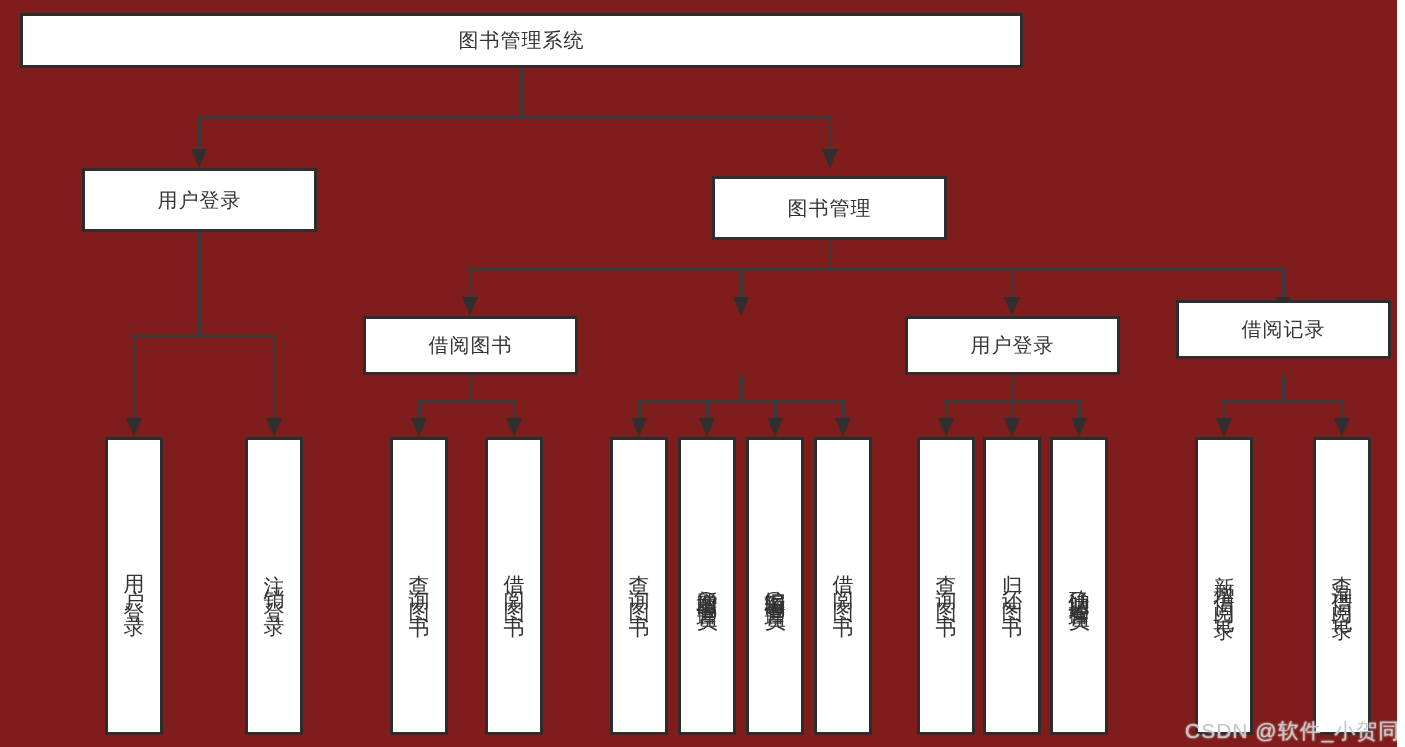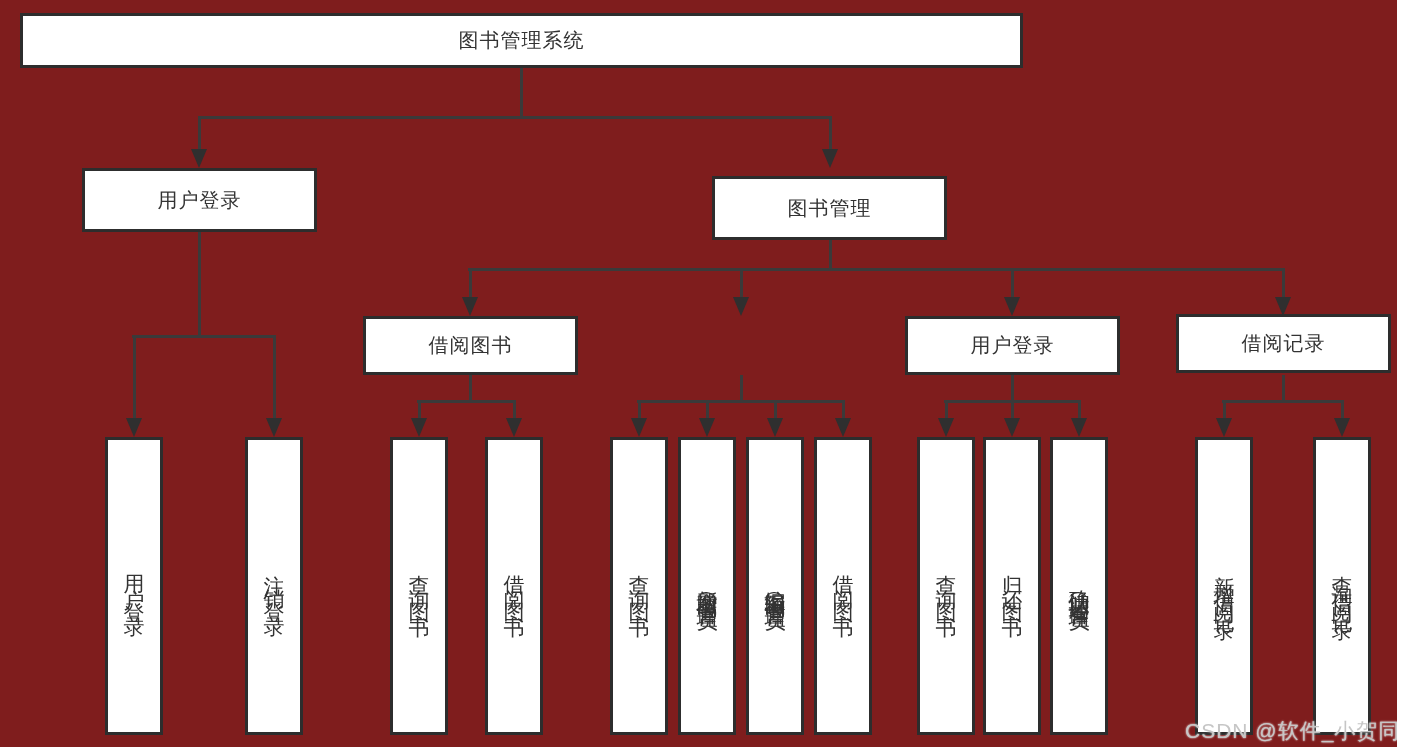--- a/index.html
+++ b/index.html
@@ -47,21 +47,21 @@
   <div class="node" style="left:712px;top:168px;width:235px;height:64px;margin-top:8px;">
     <span>图书管理</span>
   </div>
 
   <div class="node" style="left:363px;top:316px;width:215px;height:59px;">
     <span>借阅图书</span>
   </div>
   <div class="node" style="left:905px;top:316px;width:215px;height:59px;">
     <span>用户登录</span>
   </div>
-  <div class="node" style="left:1176px;top:314px;width:215px;height:59px;font-family:Liberation Serif, serif;">
+  <div class="node" style="left:1176px;top:300px;width:215px;height:59px;font-family:Liberation Serif, serif;">
     <span>借阅记录</span>
   </div>
 
   <div class="leaf" style="left:105px;top:437px;width:58px;height:298px;">
     <span style="letter-spacing: 14px;">用户登录</span>
   </div>
   <div class="leaf" style="left:245px;top:437px;width:58px;height:298px;">
     <span style="letter-spacing: 14px;">注销登录</span>
   </div>
 

